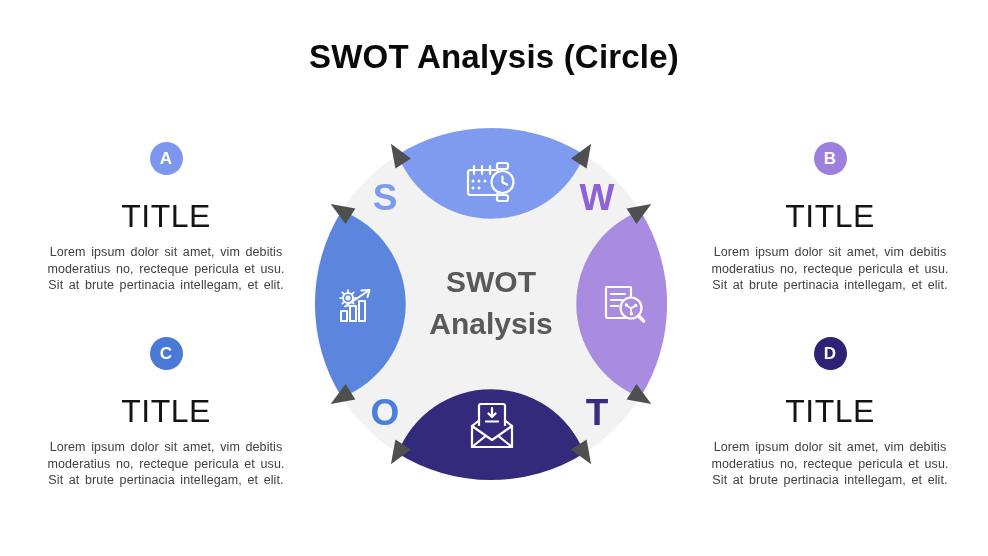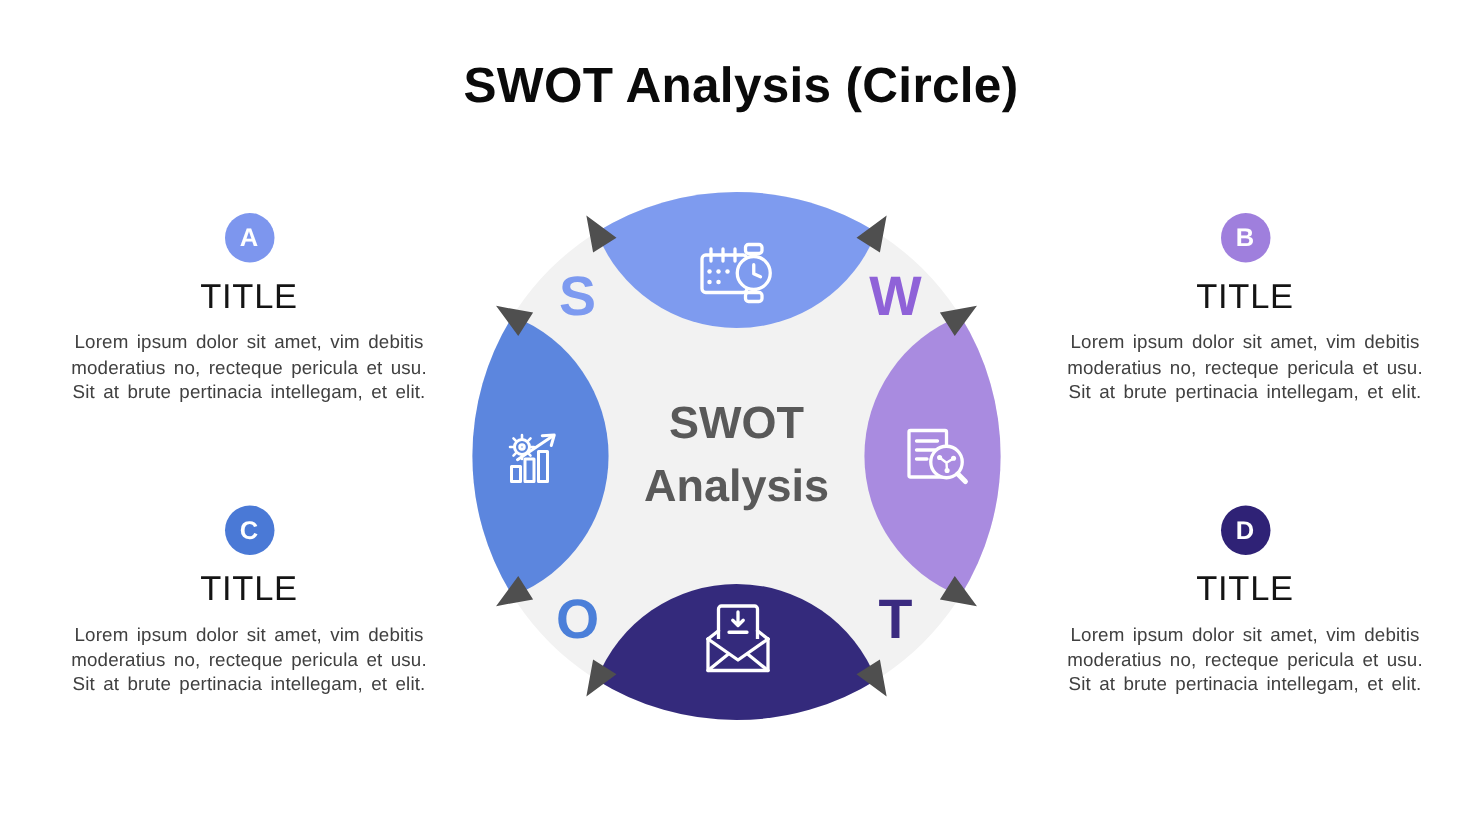--- a/index.html
+++ b/index.html
@@ -22,21 +22,21 @@
   .card-c, .card-d { top:337px; }
   .card-a, .card-c { left:46px; }
   .card-b, .card-d { left:710px; }
 
   .badge {
     width:33px; height:33px; border-radius:50%;
     margin:0 auto; color:#ffffff; font-size:17px; font-weight:700;
     line-height:33px; text-align:center;
   }
   .card-title {
-    margin-top:9px; font-size:23px; font-weight:400; color:#141414;
+    margin-top:23px; font-size:32px; font-weight:400; color:#141414;
     letter-spacing:0.5px;
   }
   .card-body {
     margin-top:9px; font-size:12.5px; line-height:1.32; color:#404040;
     letter-spacing:0.1px; word-spacing:2px;
   }
 </style>
 </head>
 <body>
 

